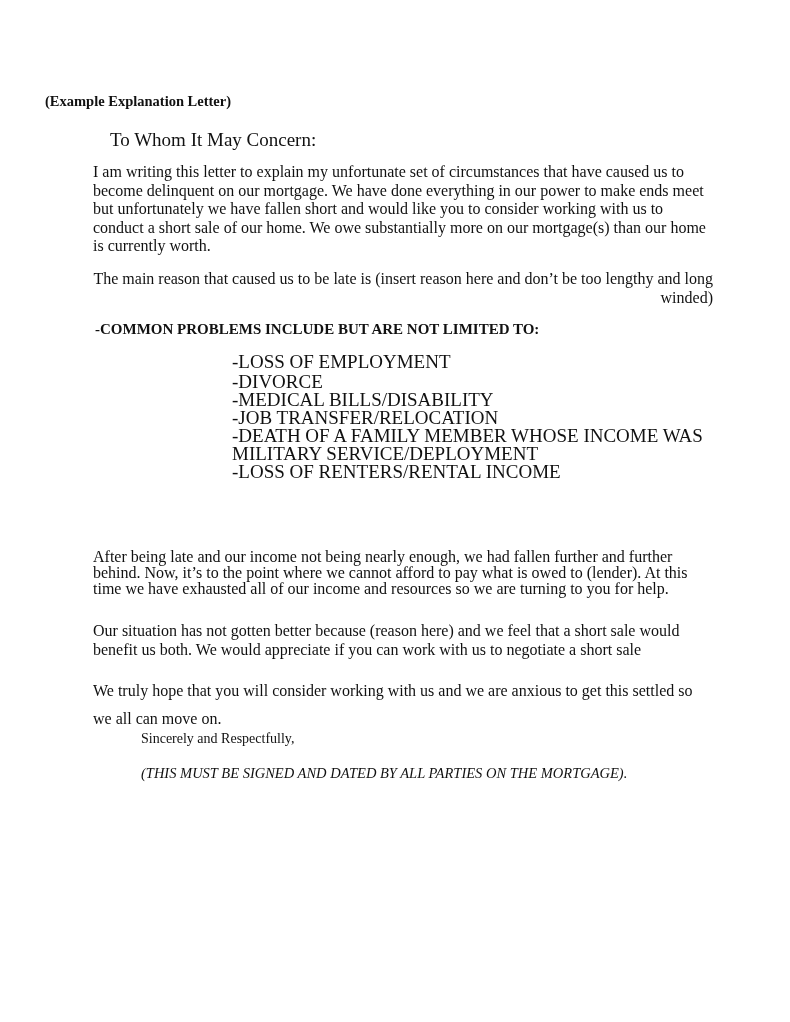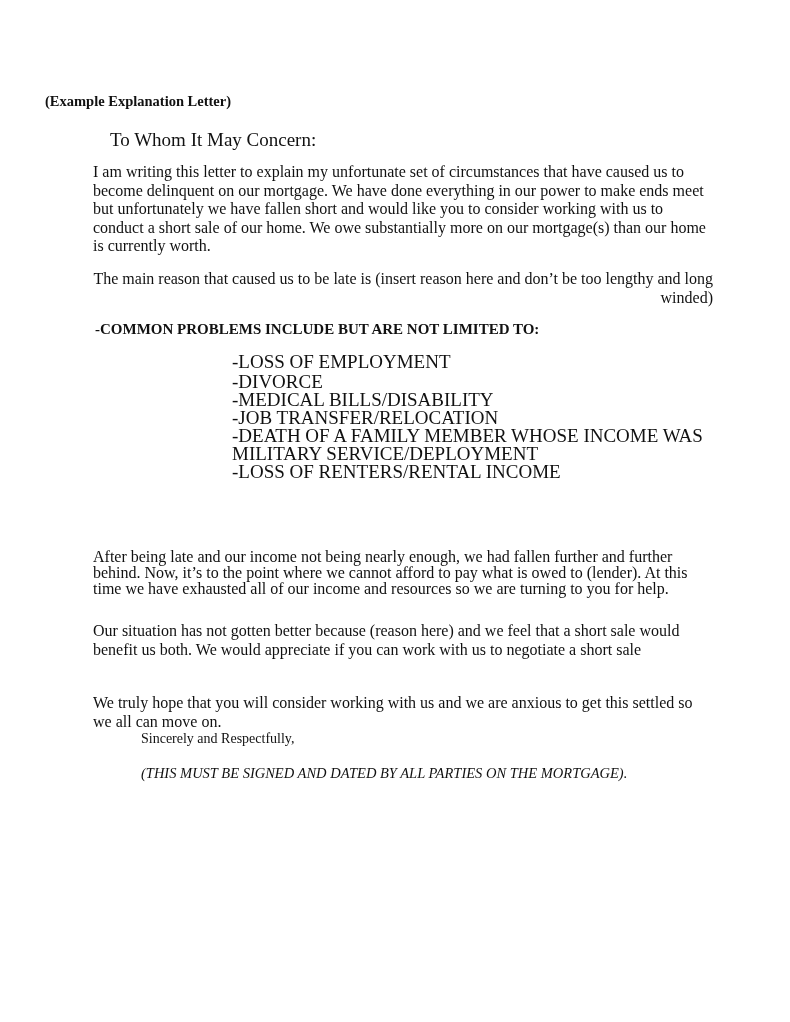--- a/index.html
+++ b/index.html
@@ -60,21 +60,21 @@
       padding: 0;
       list-style: none;
       font-size: 19px;
       font-weight: normal;
       line-height: 18px;
     }
     .problems-list li { margin: 0; padding: 0; white-space: nowrap; }
     .problems-list li.first { margin-bottom: 2px; }
     .p3 { top: 549px; line-height: 16px; }
     .p4 { top: 621px; line-height: 19px; }
-    .p5 { top: 677px; line-height: 19px; margin-top: 16px; }
+    .p5 { top: 677px; line-height: 28px; }
     .closing {
       position: absolute;
       left: 141px;
       top: 731px;
       font-size: 14px;
     }
     .signature-note {
       position: absolute;
       left: 141px;
       top: 765px;

